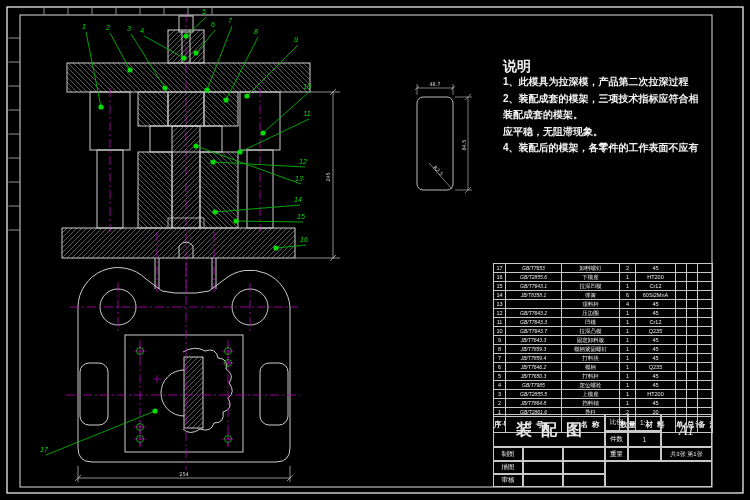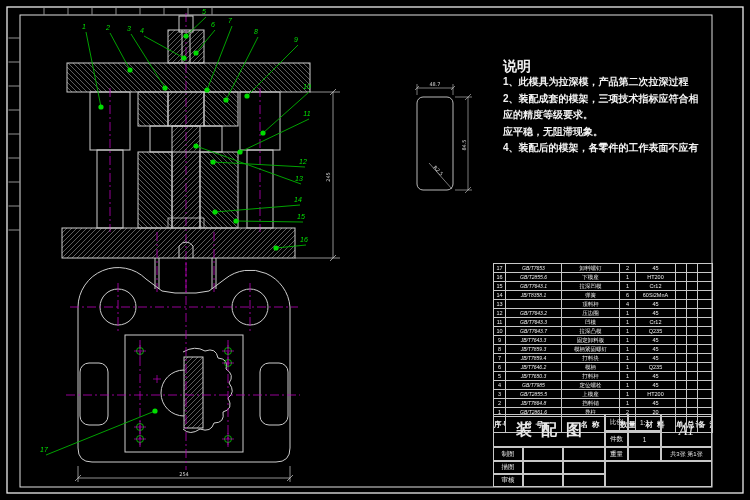--- a/index.html
+++ b/index.html
@@ -232,21 +232,21 @@
       <circle cx="155" cy="411" r="2.6" fill="#00dd00"></circle>
       <text x="44" y="452" fill="#00e000" font-size="7" font-style="italic" text-anchor="middle">17</text>
     </g>
 </svg>
 
 <div id="notes">
   <div class="nt">说明</div>
   <div id="notes-lines">
       <div>1、此模具为拉深模，产品第二次拉深过程</div>
       <div>2、装配成套的模架，三项技术指标应符合相</div>
-      <div>应的精度等级要求。</div>
+      <div>装配成套的模架。</div>
       <div>应平稳，无阻滞现象。</div>
       <div>4、装配后的模架，各零件的工作表面不应有</div>
     </div>
 </div>
 
 <table id="parts-table">
   <colgroup>
     <col style="width:12px">
       <col style="width:56px">
       <col style="width:58px">

